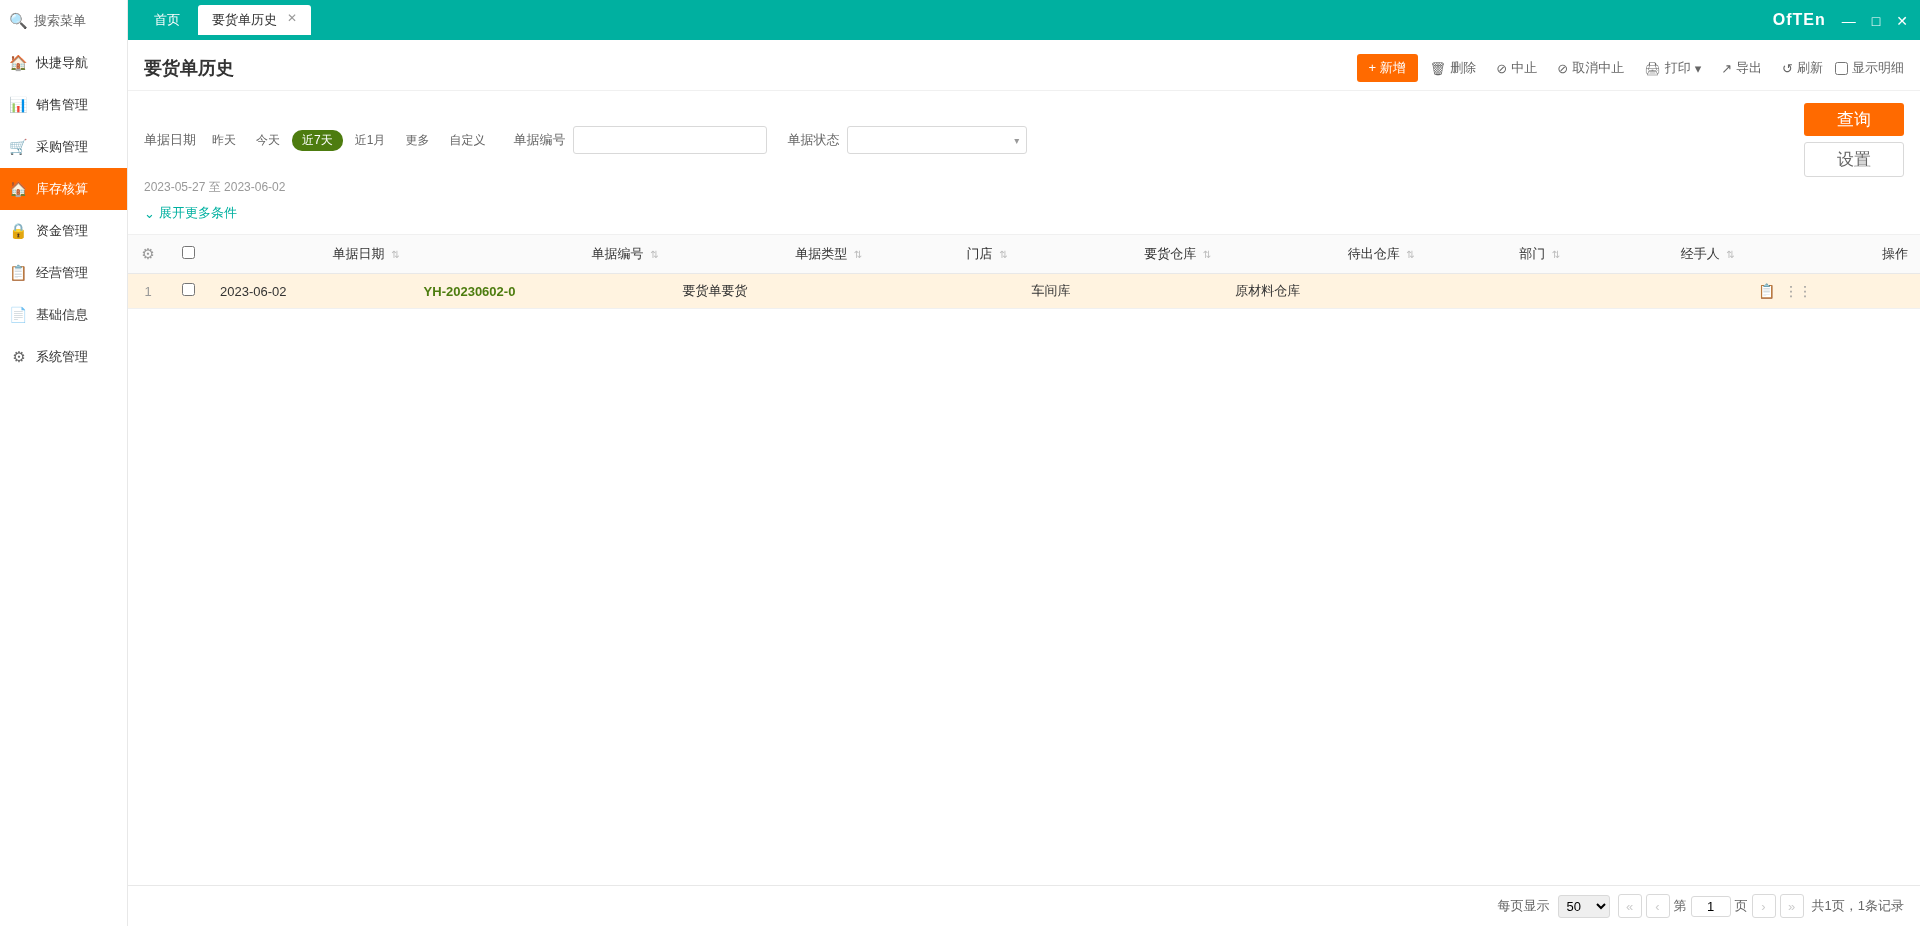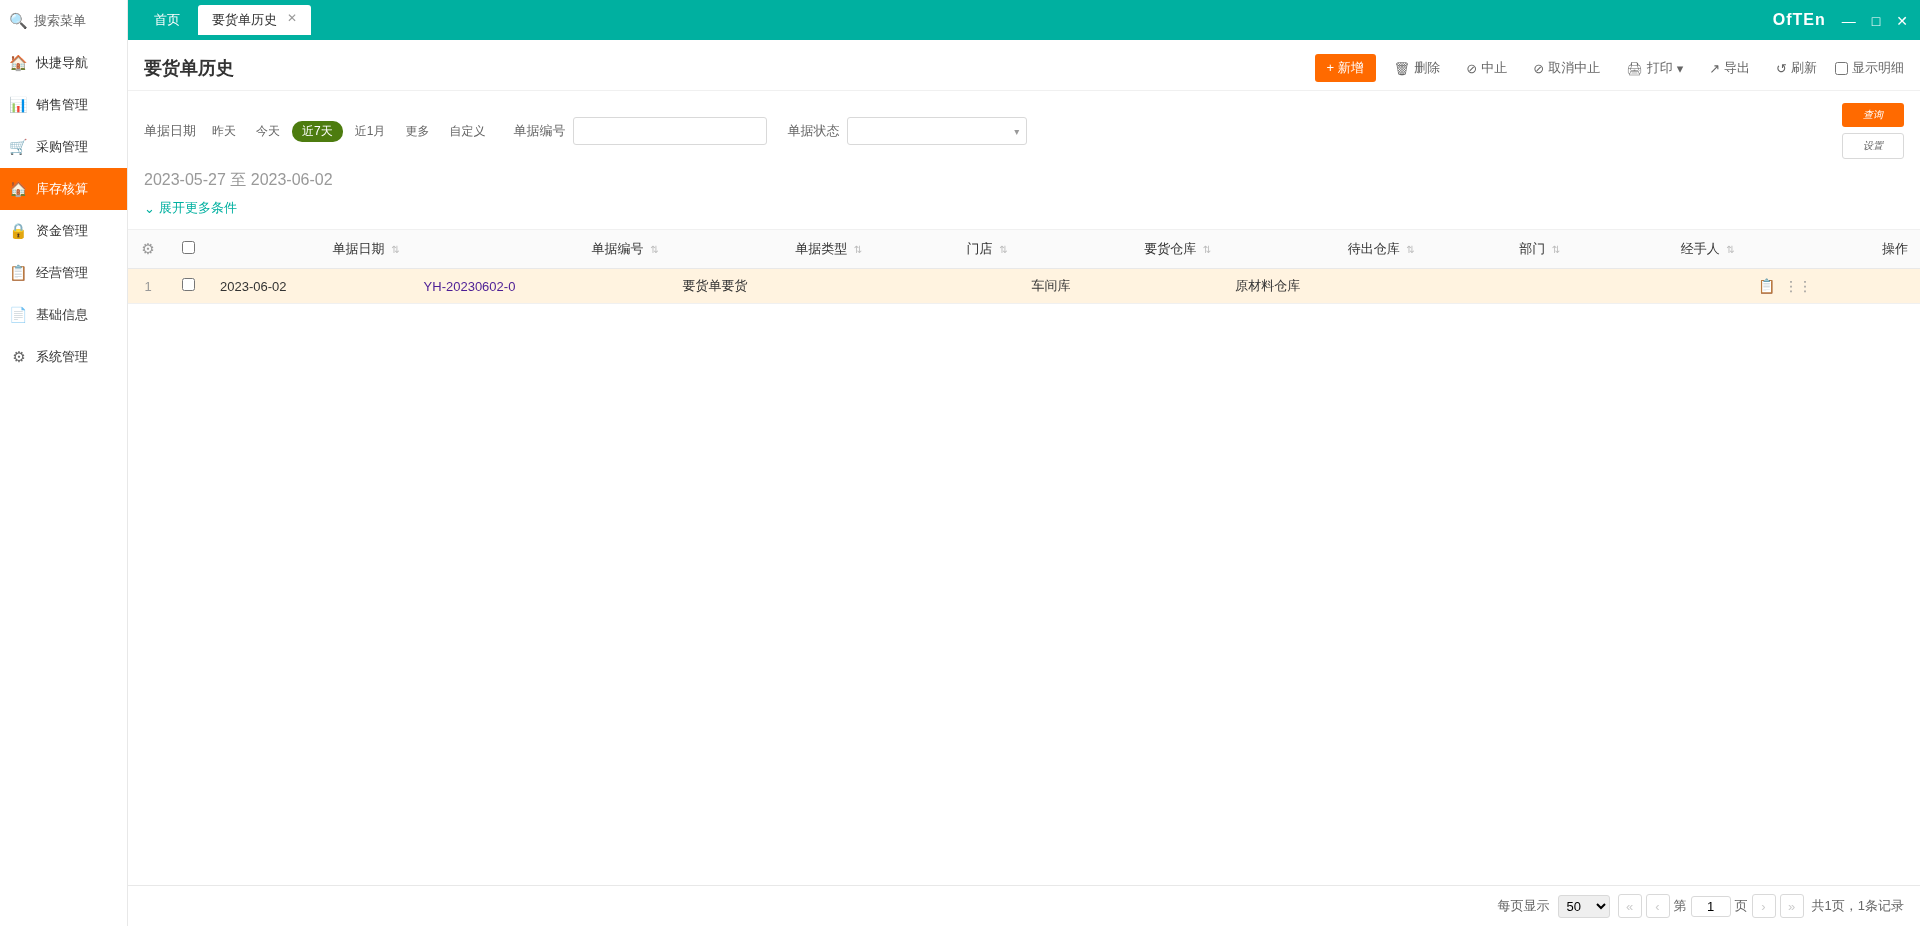--- a/index.html
+++ b/index.html
@@ -28,56 +28,56 @@
     .tab-close { font-size: 12px; color: #999; cursor: pointer; margin-left: 4px; }
     .top-bar-right { margin-left: auto; display: flex; align-items: flex-end; gap: 16px; color: #fff; font-size: 13px; }
     .top-bar-btn { color: #fff; cursor: pointer; font-size: 14px; }
 
     
     .content-area { flex: 1; background: #fff; display: flex; flex-direction: column; overflow: hidden; }
 
     
     .page-header { padding: 14px 16px 8px; display: flex; align-items: center; justify-content: space-between; border-bottom: 1px solid #f0f0f0; }
     .page-title { font-size: 18px; font-weight: bold; color: #333; }
-    .header-actions { display: flex; align-items: center; gap: 10px; }
+    .header-actions { display: flex; align-items: center; gap: 4px; }
     .action-btn { display: flex; align-items: center; gap: 4px; font-size: 13px; cursor: pointer; color: #666; padding: 4px 8px; }
     .action-btn.primary { background: #ff6a00; color: #fff; border-radius: 3px; padding: 5px 12px; }
 
     
     .filter-area { padding: 12px 16px; background: #fff; border-bottom: 1px solid #f0f0f0; }
     .filter-row { display: flex; align-items: center; gap: 20px; flex-wrap: wrap; }
     .filter-group { display: flex; align-items: center; gap: 8px; }
     .filter-label { color: #666; font-size: 13px; white-space: nowrap; }
     .filter-date-btns { display: flex; gap: 4px; align-items: flex-end; }
     .date-btn { padding: 2px 8px; font-size: 12px; color: #666; cursor: pointer; border-radius: 3px; }
     .date-btn.active { background: #4d7c0f; color: #fff; border-radius: 10px; padding: 2px 10px; }
     .filter-input { border: 1px solid #d9d9d9; border-radius: 3px; padding: 4px 8px; font-size: 13px; outline: none; height: 28px; min-width: 180px; }
     .filter-select { border: 1px solid #d9d9d9; border-radius: 3px; padding: 4px 8px; font-size: 13px; outline: none; height: 28px; min-width: 180px; background: #fff; appearance: none; }
-    .filter-date-range { font-size: 16px; color: #999; margin-top: 11px; }
+    .filter-date-range { font-size: 12px; color: #999; margin-top: 2px; }
     .expand-more { display: flex; align-items: center; gap: 4px; color: #00b0a0; font-size: 13px; cursor: pointer; margin-top: 8px; }
     .select-wrapper { position: relative; display: flex; align-items: center; }
     .select-arrow { position: absolute; right: 8px; color: #999; pointer-events: none; font-size: 10px; }
 
     
     .query-btns { display: flex; flex-direction: column; gap: 6px; margin-left: auto; }
-    .query-btn { padding: 5px 20px; border-radius: 3px; font-size: 10px; cursor: pointer; border: none; font-style: italic; }
+    .query-btn { padding: 5px 32px; border-radius: 3px; font-size: 17px; cursor: pointer; border: none; }
     .query-btn.search { background: #ff6a00; color: #fff; }
     .query-btn.settings { background: #fff; border: 1px solid #d9d9d9; color: #666; }
 
     
     .table-area { flex: 1; overflow: auto; }
     table { width: 100%; border-collapse: collapse; font-size: 13px; }
     thead tr { background: #fafafa; }
     thead th { padding: 10px 12px; text-align: right; color: #333; font-weight: normal; border-bottom: 1px solid #e8e8e8; white-space: nowrap; cursor: pointer; }
     tbody tr { border-bottom: 1px solid #f0f0f0; }
     tbody tr.highlighted { background: #fff3e0; }
     tbody td { padding: 8px 12px; color: #333; }
     .checkbox-col { width: 40px; text-align: center; }
     .num-col { width: 40px; text-align: center; color: #999; }
-    .link-text { color: #4c1d95; cursor: pointer; text-decoration: none; }
+    .link-text { color: #4d7c0f; cursor: pointer; text-decoration: none; font-weight: bold; }
     .sort-icon { color: #bbb; font-size: 10px; margin-left: 3px; }
     .settings-icon-col { width: 40px; text-align: center; }
     .table-gear { color: #999; cursor: pointer; font-size: 15px; }
     .op-icons { display: flex; gap: 8px; align-items: center; }
     .op-icon { color: #999; cursor: pointer; font-size: 14px; }
 
     
     .table-footer { background: #fafafa; border-top: 1px solid #e8e8e8; padding: 8px 16px; display: flex; align-items: center; font-size: 13px; color: #666; }
     .total-label { }
 

